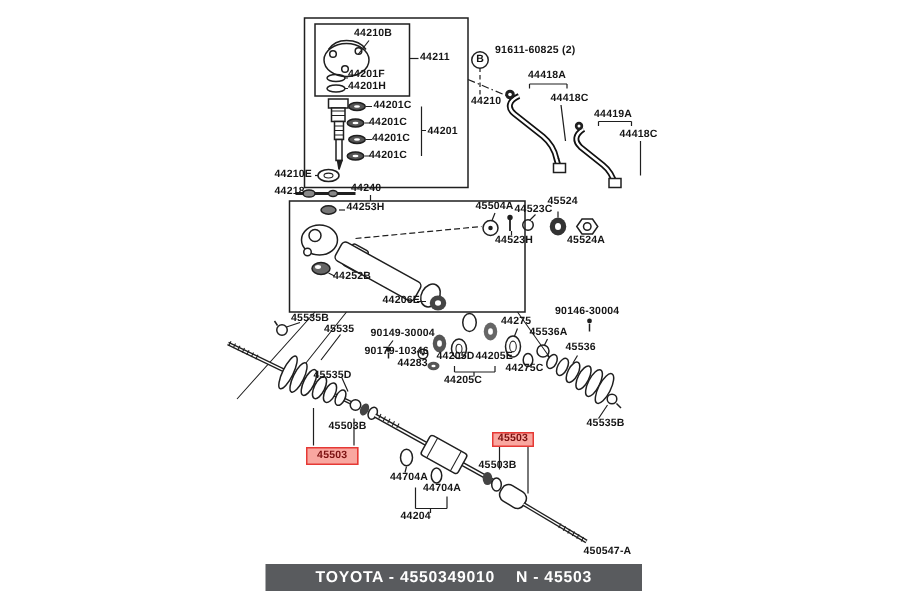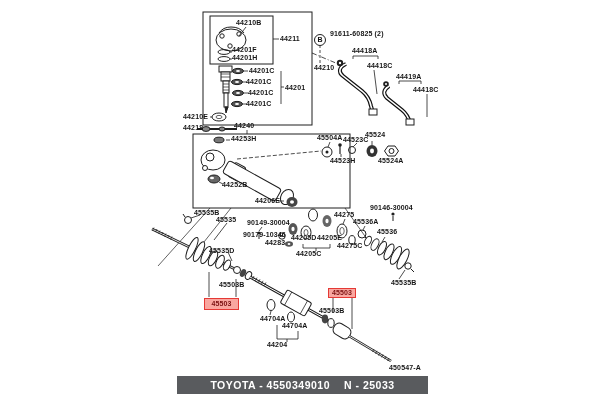--- a/index.html
+++ b/index.html
@@ -274,16 +274,16 @@
       <div class="plabel hl" style="left: 204px; top: 298px; width: 35px; height: 12px;">45503</div>
       <div class="plabel hl" style="left: 328px; top: 288px; width: 28px; height: 10px;">45503</div>
     </div>
 
   <div class="b-marker">
     <span class="b-circle">B</span>
   </div>
 
   <div class="footer-bar">
     <span>TOYOTA - 4550349010</span>
-    <span>N - 25033</span>
+    <span>N - 45503</span>
   </div>
 
 </div>
 
 </body></html>

